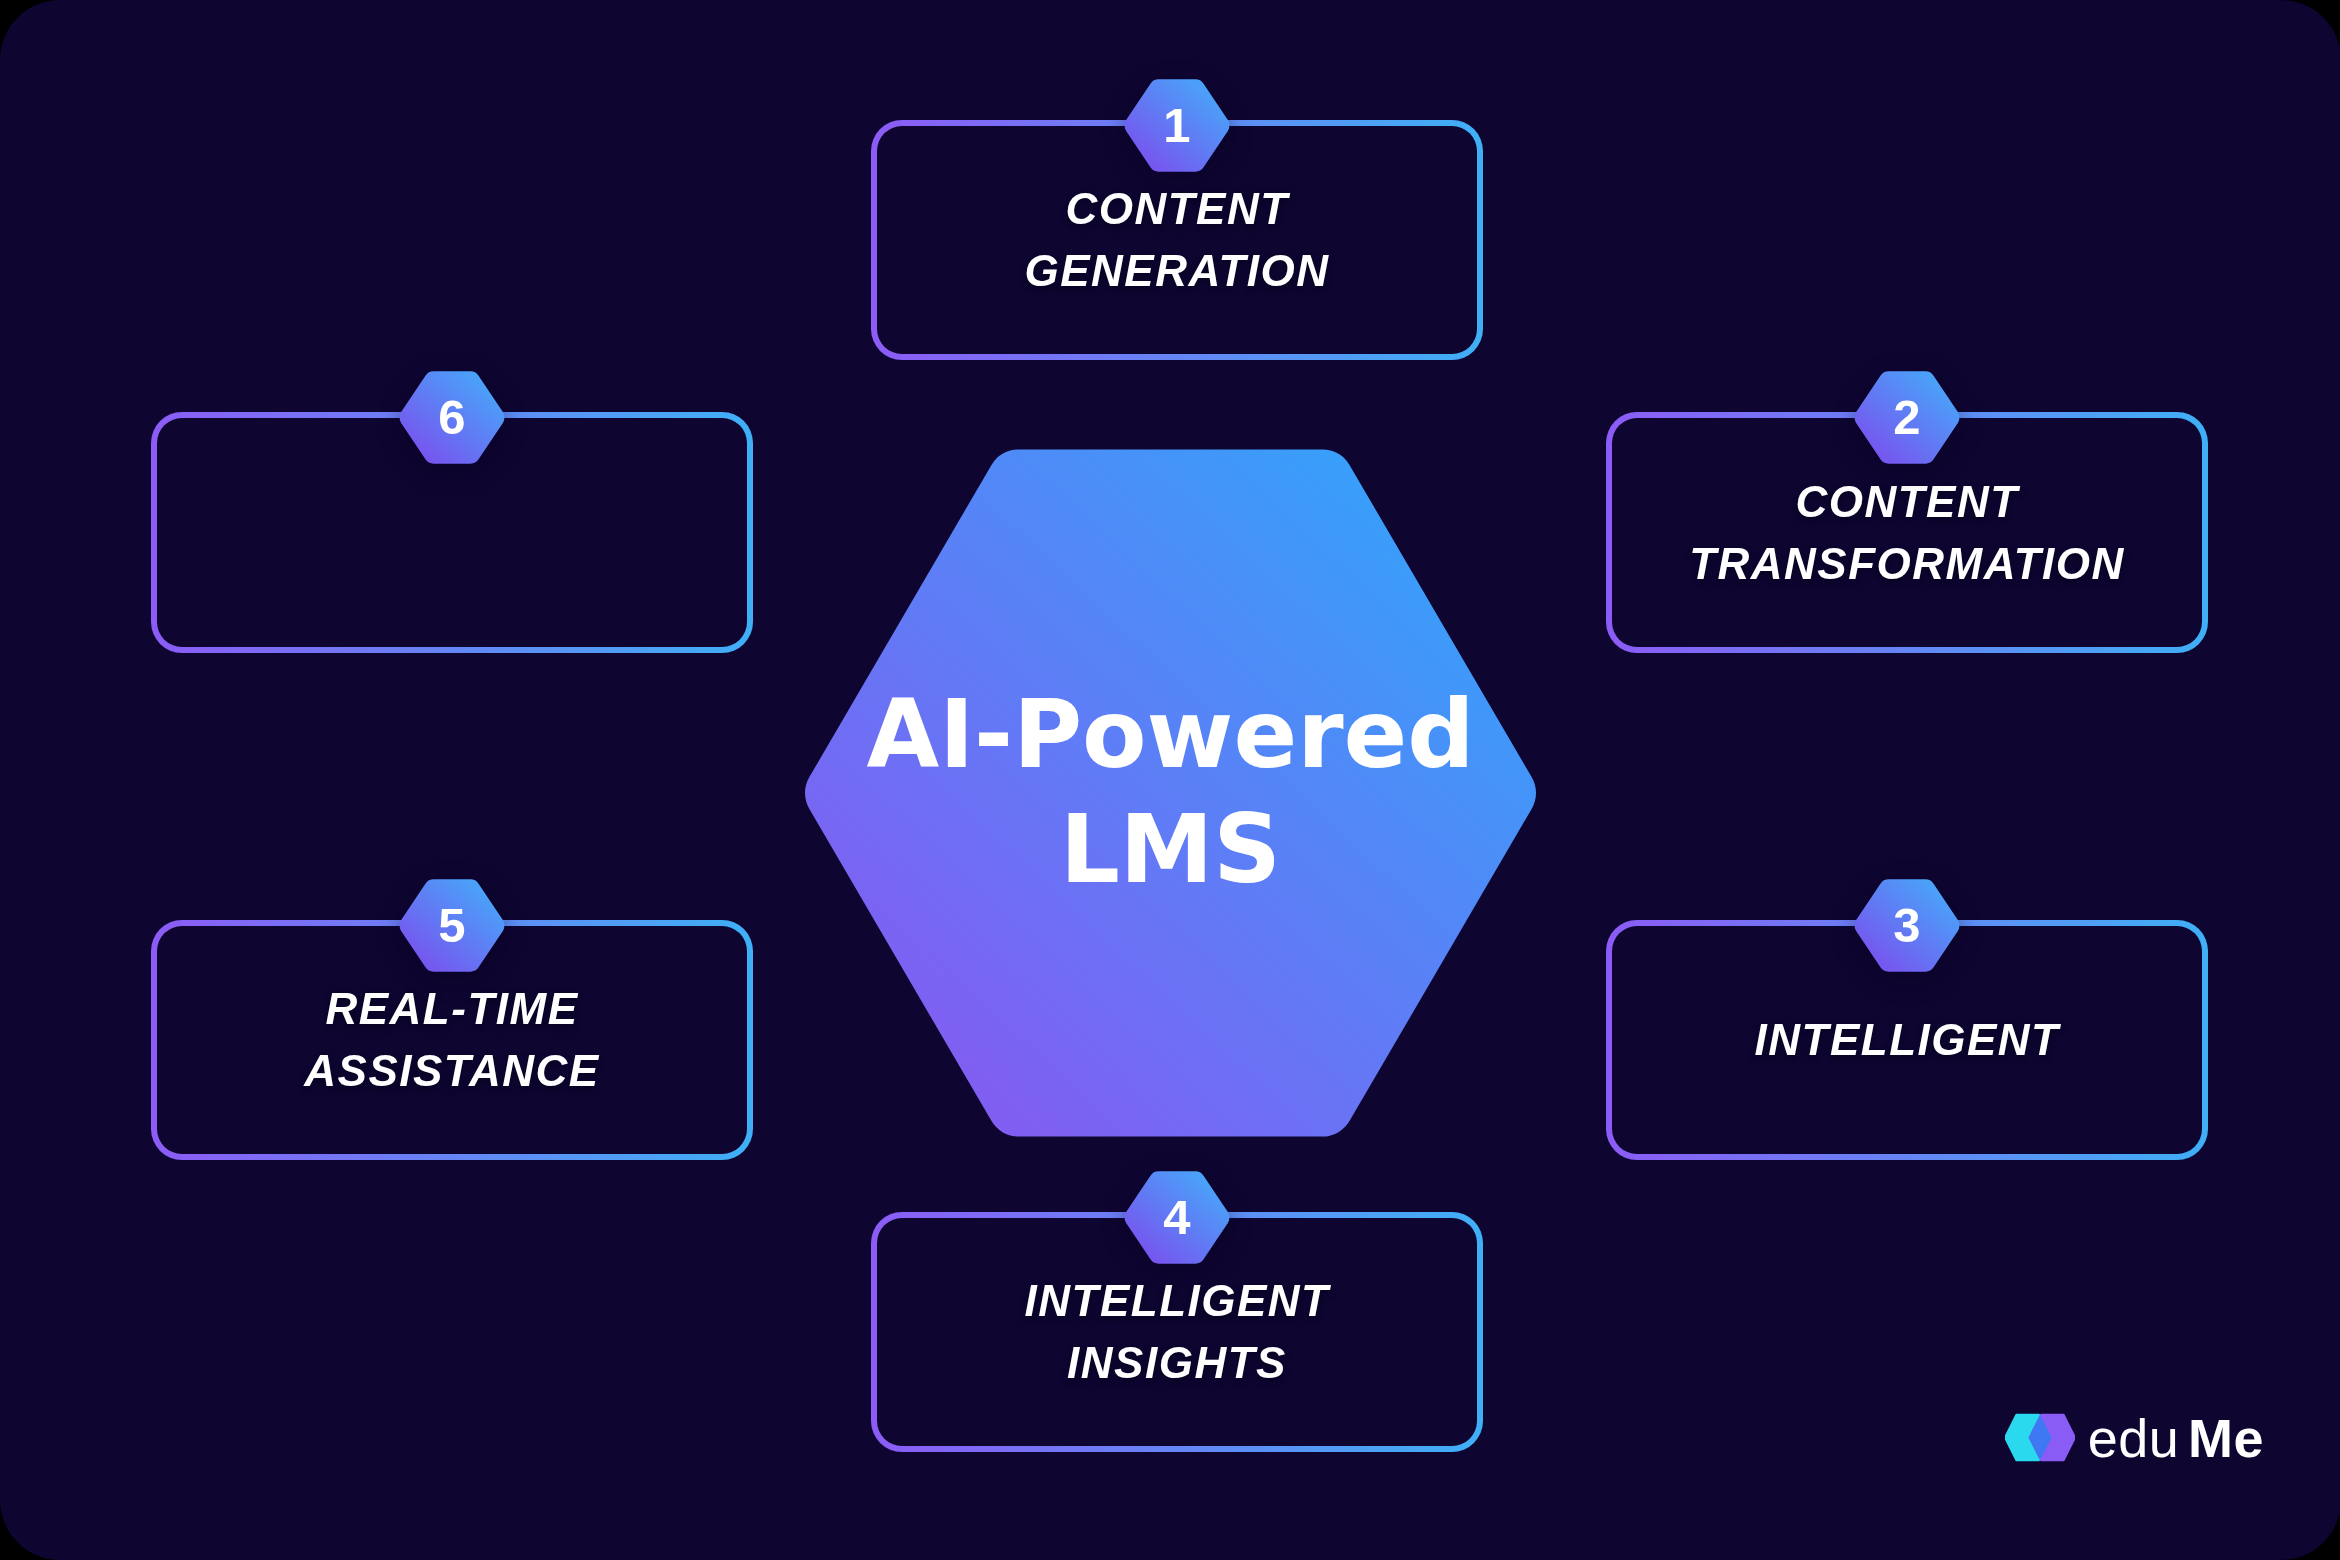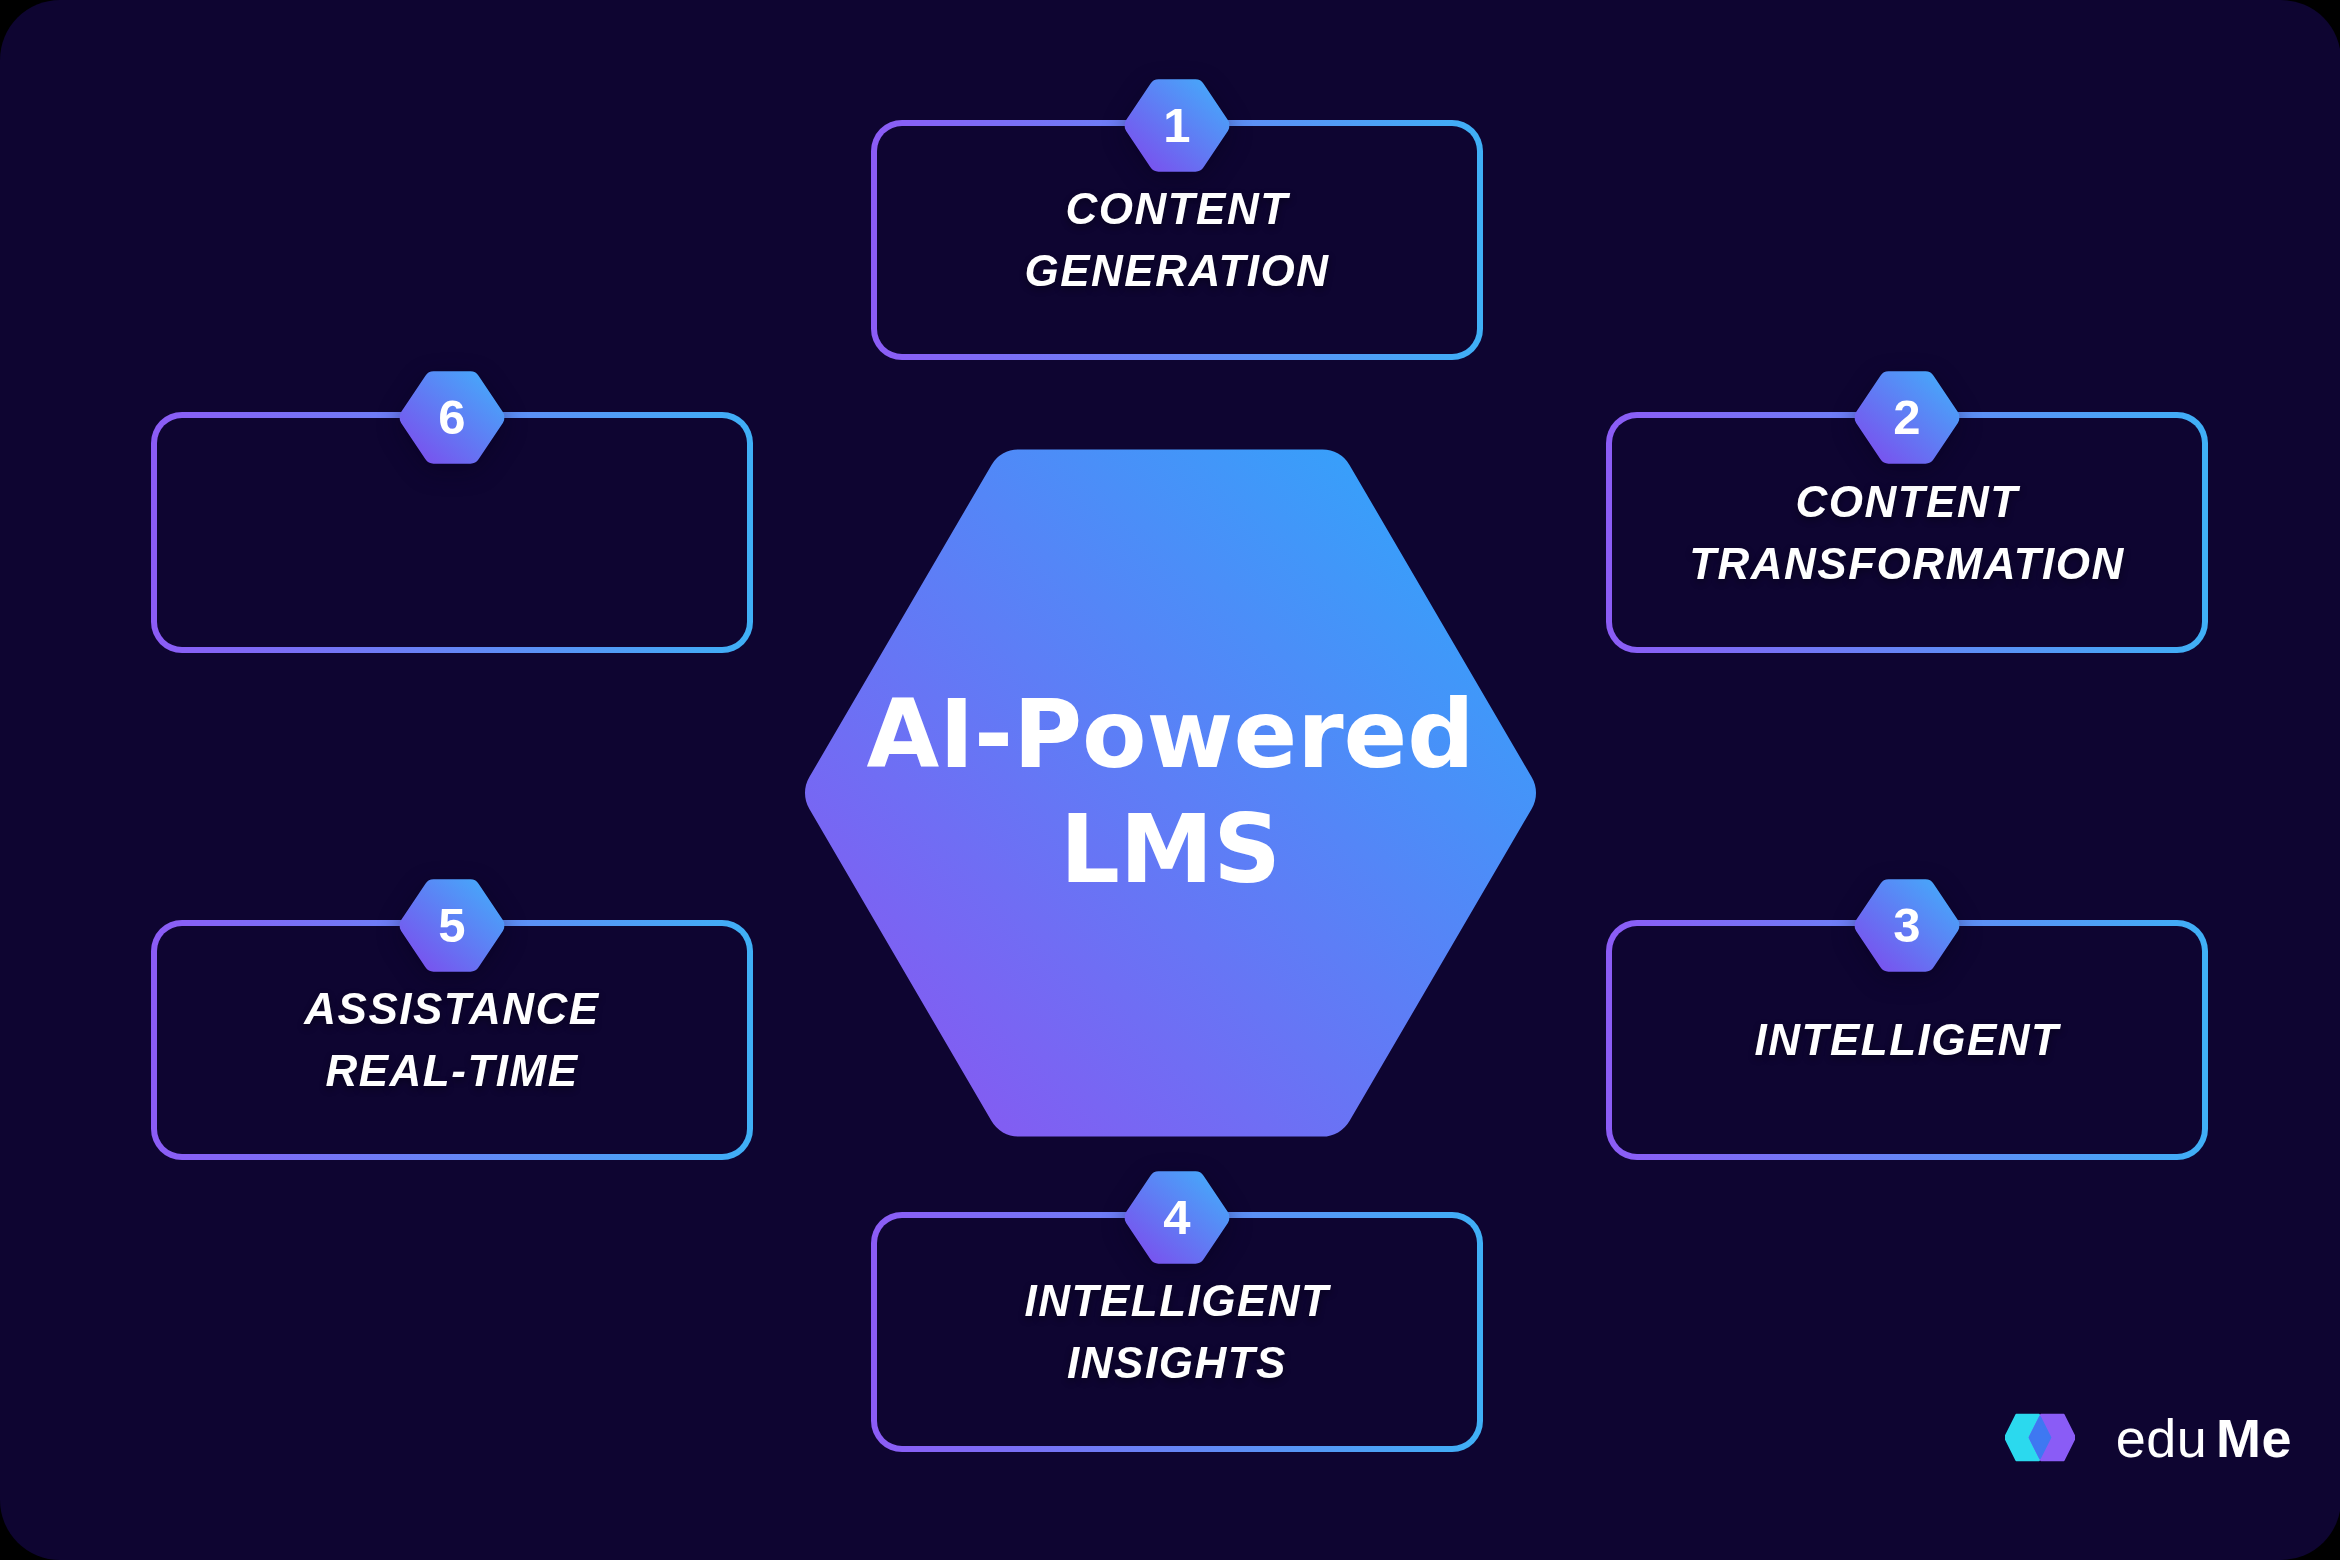--- a/index.html
+++ b/index.html
@@ -54,21 +54,21 @@
     filter:drop-shadow(0 7.8px 11.7px rgba(4,0,28,.45)); }
   .badge-num {
     position:absolute; inset:0; display:flex; align-items:center; justify-content:center;
     color:#fff; font-weight:bold; font-size:49px; padding-bottom:2px;
   }
 
   
   .logo { position:absolute; left:2005px; top:1410px; height:55px;
     display:flex; align-items:center; }
   .logo-icon { width:70px; height:49px; margin-right:12.7px; }
-  .logo-text { color:#fff; font-size:54px; letter-spacing:0.5px;margin-left:28px; }
+  .logo-text { color:#fff; font-size:54px; letter-spacing:0.5px; }
   .logo-light { font-weight:400; }
   .logo-bold  { font-weight:bold; margin-left:8.8px; }
 
   .defs-svg { position:absolute; width:0; height:0; }
 </style>
 </head>
 <body>
 
 <svg class="defs-svg" aria-hidden="true">
   <defs>
@@ -148,22 +148,22 @@
     </div>
 
     <div class="feature-box pos-5">
       <div class="badge">
         <svg viewBox="0 0 108 95">
           <polygon points="35,10 73,10 98,47.5 73,85 35,85 10,47.5" fill="url(#badgeGrad)" stroke="url(#badgeGrad)" stroke-width="20" stroke-linejoin="round"></polygon>
         </svg>
         <span class="badge-num">5</span>
       </div>
       <div class="label">
+        <span>REAL-TIME</span>
         <span>ASSISTANCE</span>
-        <span>REAL-TIME</span>
       </div>
     </div>
 
     <div class="feature-box pos-6">
       <div class="badge">
         <svg viewBox="0 0 108 95">
           <polygon points="35,10 73,10 98,47.5 73,85 35,85 10,47.5" fill="url(#badgeGrad)" stroke="url(#badgeGrad)" stroke-width="20" stroke-linejoin="round"></polygon>
         </svg>
         <span class="badge-num">6</span>
       </div>

